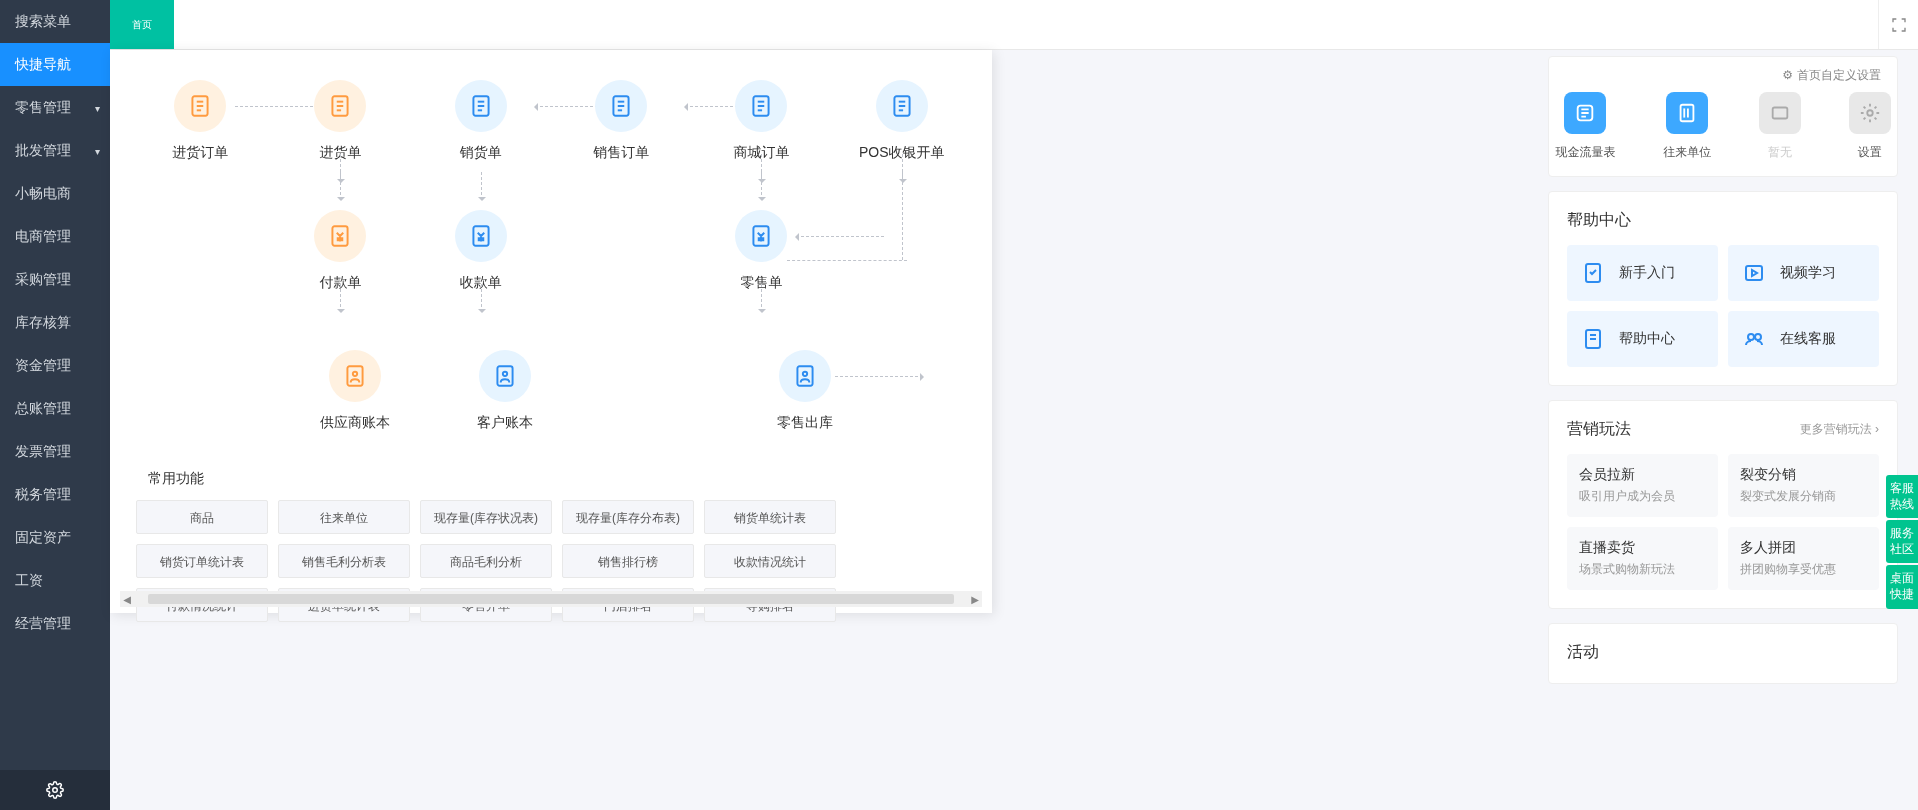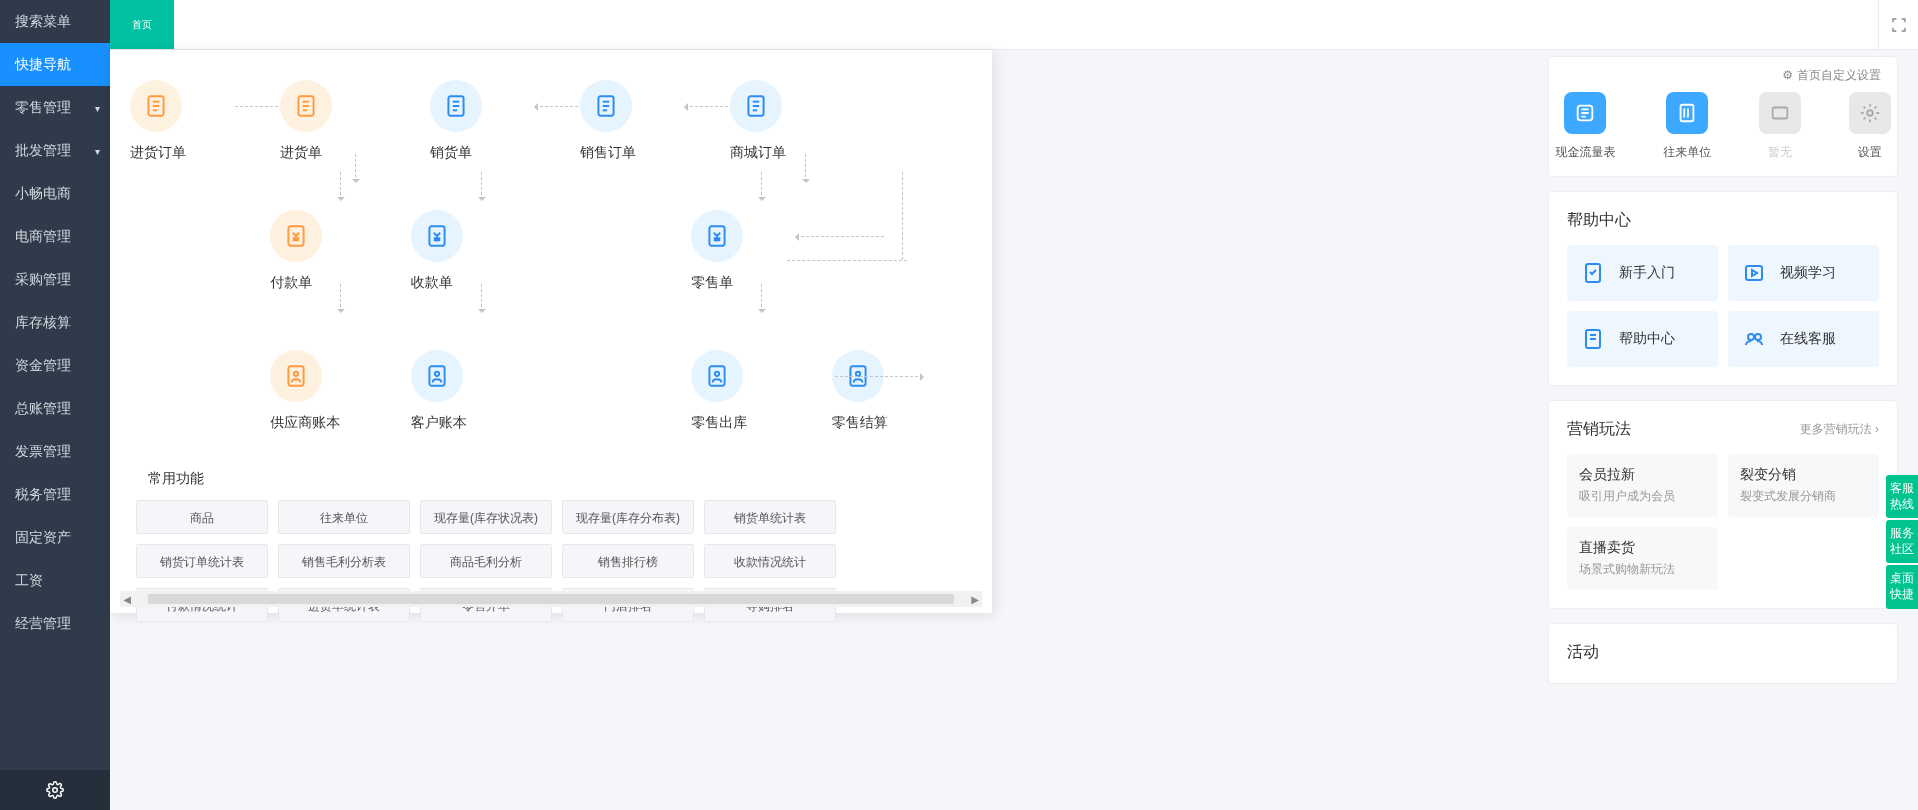--- a/index.html
+++ b/index.html
@@ -15,21 +15,21 @@
 
 
 .topbar { position: absolute; left: 110px; top: 0; right: 0; height: 50px; background: #fff; border-bottom: 1px solid #e8e8e8; display: flex; align-items: stretch; }
 .tab { padding: 0 22px; display: flex; align-items: center; font-size: 10px; cursor: pointer; }
 .tab.active { background: #00c1a2; color: #fff; }
 .fullscreen { margin-left: auto; width: 40px; display: flex; align-items: center; justify-content: center; cursor: pointer; color: #888; border-left: 1px solid #eee; }
 
 
 .flyout { position: absolute; left: 110px; top: 50px; width: 882px; height: 563px; background: #fff; box-shadow: 2px 2px 12px rgba(0,0,0,0.1); z-index: 50; padding: 30px 20px 0 20px; }
 .flow-row { display: flex; justify-content: flex-start; margin-bottom: 20px; height: 110px; position: relative; }
-.flow-col { width: 150px; display: flex; flex-direction: column; align-items: flex-start; position: relative; }
+.flow-col { width: 150px; display: flex; flex-direction: column; align-items: center; position: relative; }
 .flow-circle { width: 52px; height: 52px; border-radius: 50%; display: flex; align-items: center; justify-content: center; margin-bottom: 12px; }
 .orange { background: #fff1e0; }
 .blue { background: #e6f4ff; }
 .flow-label { font-size: 14px; color: #333; }
 .arrow-h { position: absolute; top: 26px; height: 1px; border-top: 1px dashed #c0c4cc; }
 .arrow-h::after { content: ''; position: absolute; right: -5px; top: -4px; border: 4px solid transparent; border-left-color: #c0c4cc; }
 .arrow-h.left::after { left: -5px; right: auto; border-left-color: transparent; border-right-color: #c0c4cc; }
 .arrow-v { position: absolute; width: 1px; border-left: 1px dashed #c0c4cc; left: 50%; }
 .arrow-v::after { content: ''; position: absolute; bottom: -5px; left: -4px; border: 4px solid transparent; border-top-color: #c0c4cc; }
 
@@ -205,20 +205,24 @@
           <div class="mkt-d">吸引用户成为会员</div>
         </div>
         <div class="mkt-item">
           <div class="mkt-t">裂变分销</div>
           <div class="mkt-d">裂变式发展分销商</div>
         </div>
         <div class="mkt-item">
           <div class="mkt-t">直播卖货</div>
           <div class="mkt-d">场景式购物新玩法</div>
         </div>
+        <div class="mkt-item">
+          <div class="mkt-t">多人拼团</div>
+          <div class="mkt-d">拼团购物享受优惠</div>
+        </div>
       </div>
   </div>
 
   <div class="card" style="padding-bottom:6px;">
     <div class="card-title">活动</div>
   </div>
 </div>
 
 <div class="float-tabs" id="float-tabs">
     <div class="float-tab">客服热线</div>
@@ -282,20 +286,32 @@
           <svg width="26" height="26" viewBox="0 0 24 24" fill="none" stroke="#2d8cf0" stroke-width="1.8">
             <rect x="5" y="3" width="14" height="18" rx="2"></rect>
             <line x1="9" y1="8" x2="15" y2="8"></line>
             <line x1="9" y1="12" x2="15" y2="12"></line>
             <line x1="9" y1="16" x2="13" y2="16"></line>
           </svg>
         </div>
         <div class="flow-label">商城订单</div>
         <div class="arrow-v" style="top: 74px; height: 28px;"></div>
       </div>
+      <div class="flow-col">
+        <div class="flow-circle blue">
+          <svg width="26" height="26" viewBox="0 0 24 24" fill="none" stroke="#2d8cf0" stroke-width="1.8">
+            <rect x="5" y="3" width="14" height="18" rx="2"></rect>
+            <line x1="9" y1="8" x2="15" y2="8"></line>
+            <line x1="9" y1="12" x2="15" y2="12"></line>
+            <line x1="9" y1="16" x2="13" y2="16"></line>
+          </svg>
+        </div>
+        <div class="flow-label">POS收银开单</div>
+        <div class="arrow-v" style="top: 74px; height: 28px;"></div>
+      </div>
     </div>
 
   <div class="flow-row" style="height:120px;">
     <div class="flow-col" style="width:150px;"></div>
     <div class="flow-col">
       <div class="arrow-v" style="top:-38px;height:28px;"></div>
       <div class="flow-circle orange">
           <svg width="26" height="26" viewBox="0 0 24 24" fill="none" stroke="#ff9b3f" stroke-width="1.8">
             <rect x="5" y="3" width="14" height="18" rx="2"></rect>
             <path d="M9 9l3 3 3-3M12 12v5M9 14h6M9 16h6"></path>
@@ -359,30 +375,20 @@
       <div class="flow-col"></div>
       <div class="flow-col">
         <div class="flow-circle blue">
           <svg width="26" height="26" viewBox="0 0 24 24" fill="none" stroke="#2d8cf0" stroke-width="1.8">
             <rect x="5" y="3" width="14" height="18" rx="2"></rect>
             <circle cx="12" cy="10" r="2"></circle>
             <path d="M8 18c0-2 2-3 4-3s4 1 4 3"></path>
           </svg>
         </div>
         <div class="flow-label">零售出库</div>
-      </div>
-      <div class="flow-col">
-        <div class="flow-circle blue">
-          <svg width="26" height="26" viewBox="0 0 24 24" fill="none" stroke="#2d8cf0" stroke-width="1.8">
-            <rect x="5" y="3" width="14" height="18" rx="2"></rect>
-            <circle cx="12" cy="10" r="2"></circle>
-            <path d="M8 18c0-2 2-3 4-3s4 1 4 3"></path>
-          </svg>
-        </div>
-        <div class="flow-label">零售结算</div>
       </div>
       <div class="arrow-h" style="left: 705px; width: 88px;"></div>
     </div>
 
   <div class="common-title">常用功能</div>
   <div class="common-grid" id="common-grid">
       <div class="common-btn">商品</div>
       <div class="common-btn">往来单位</div>
       <div class="common-btn">现存量(库存状况表)</div>
       <div class="common-btn">现存量(库存分布表)</div>

